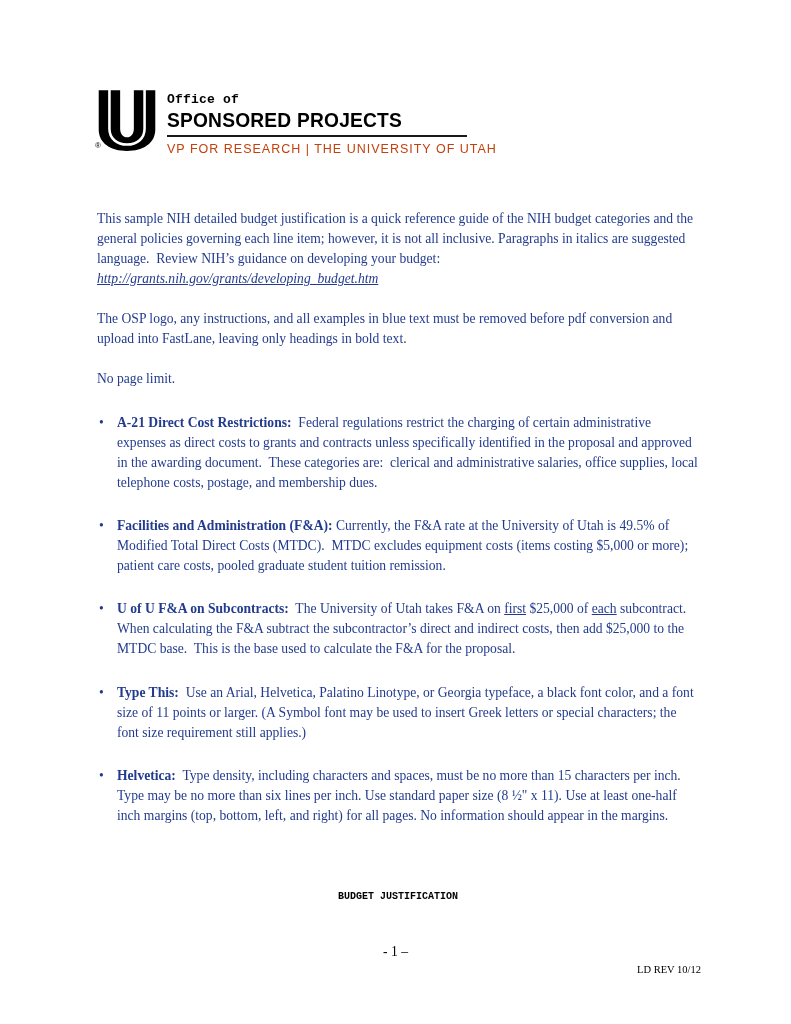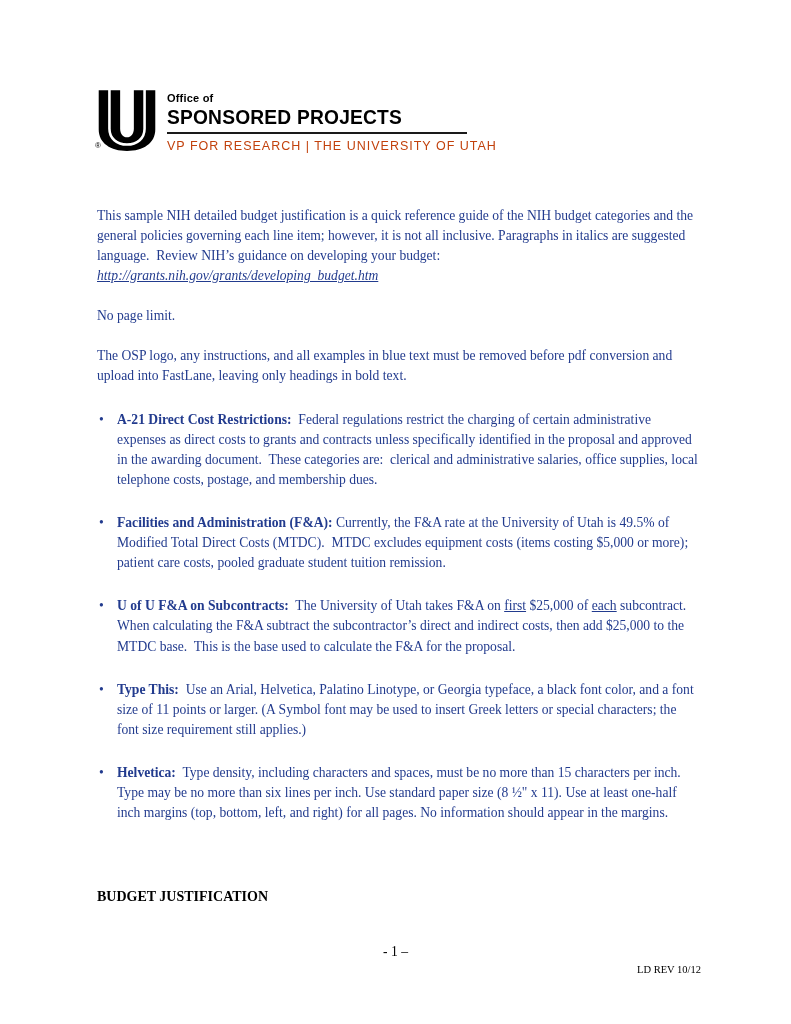--- a/index.html
+++ b/index.html
@@ -20,41 +20,43 @@
   
   .logo { display: flex; align-items: flex-start; margin-bottom: 50px; }
   .logo-mark { position: relative; width: 60px; height: 66px; flex: 0 0 auto; }
   .logo-mark svg { display: block; }
   .logo-reg {
     position: absolute; left: -2px; bottom: 2px;
     font-family: "Liberation Sans", sans-serif;
     font-size: 8px; color: #000;
   }
   .logo-text { margin-left: 10px; padding-top: 2px; font-family: "Liberation Sans", sans-serif; color: #000; }
-  .logo-office { font-size: 11px; font-weight: bold; letter-spacing: .2px; margin-bottom: 1px; }
+  .logo-office { font-size: 13px; font-weight: bold; letter-spacing: .2px; margin-bottom: 1px; font-family: Liberation Mono, monospace; }
   .logo-title { font-size: 20px; font-weight: bold; letter-spacing: .2px; line-height: 1.05; transform: scaleX(.96); transform-origin: left; white-space: nowrap; }
   .logo-divider { width: 300px; height: 2px; background: #1a1a1a; margin: 4px 0 3px 0; }
   .logo-sub { font-size: 12.5px; color: #c2410c; letter-spacing: 1px; white-space: nowrap; }
 
   
   p.doc { white-space: pre-wrap; margin-bottom: 20px; }
   .doc-link { color: #223b8e; text-decoration: underline; cursor: pointer; font-style: italic; }
   .b { font-weight: bold; }
   .u { text-decoration: underline; }
 
   ul.bullets { list-style: none; margin-top: 23px; }
   ul.bullets li { display: flex; margin-bottom: 23px; }
   .marker { flex: 0 0 20px; text-align: left; padding-left: 2px; }
   .li-text { flex: 1; white-space: pre-wrap; font-family: Liberation Serif, serif; }
 
   .doc-heading {
-    font-size: 14px;
+    text-align: center;
+    font-size: 10px;
     font-weight: bold;
     color: #000;
     margin-top: 64px;
+    font-family: Liberation Mono, monospace;
   }
 
   .page-number {
     position: absolute;
     left: 0; right: 0;
     bottom: 62px;
     text-align: center;
     color: #000;
   }
   .rev-label {
@@ -82,23 +84,23 @@
     <div class="logo-text">
       <div class="logo-office">Office of</div>
       <div class="logo-title">SPONSORED PROJECTS</div>
       <div class="logo-divider"></div>
       <div class="logo-sub">VP FOR RESEARCH | THE UNIVERSITY OF UTAH</div>
     </div>
   </div>
 
   <p class="doc"><span>This sample NIH detailed budget justification is a quick reference guide of the NIH budget categories and the general policies governing each line item; however, it is not all inclusive. Paragraphs in italics are suggested language.  Review NIH’s guidance on developing your budget: </span><a class="doc-link" href="#">http://grants.nih.gov/grants/developing_budget.htm</a></p>
 
+  <p class="doc">The OSP logo, any instructions, and all examples in blue text must be removed before pdf conversion and upload into FastLane, leaving only headings in bold text.</p>
+
   <p class="doc">No page limit.</p>
-
-  <p class="doc">The OSP logo, any instructions, and all examples in blue text must be removed before pdf conversion and upload into FastLane, leaving only headings in bold text.</p>
 
   <ul class="bullets">
 
     <li>
       <span class="marker">•</span>
       <div class="li-text"><span class="b">A-21 Direct Cost Restrictions:</span><span>  Federal regulations restrict the charging of certain administrative expenses as direct costs to grants and contracts unless specifically identified in the proposal and approved in the awarding document.  These categories are:  clerical and administrative salaries, office supplies, local telephone costs, postage, and membership dues.</span></div>
     </li>
 
     <li>
       <span class="marker">•</span>

